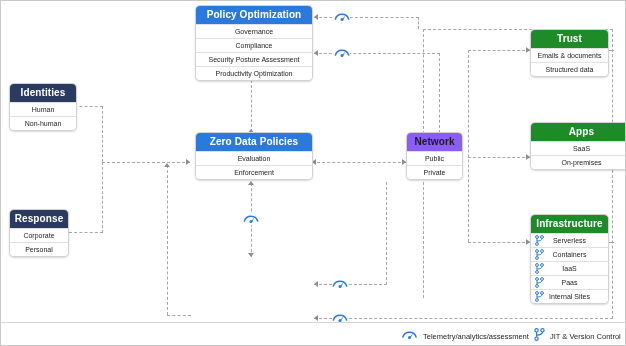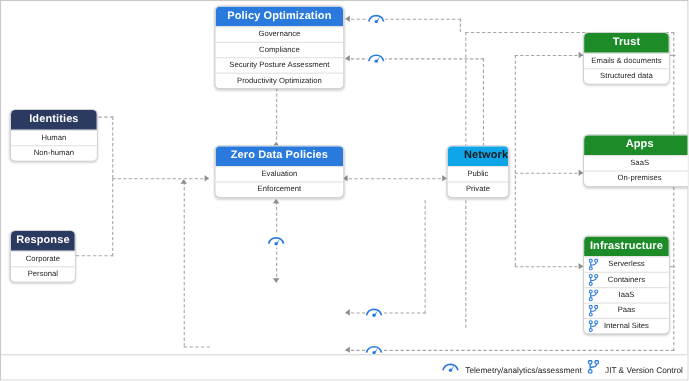--- a/index.html
+++ b/index.html
@@ -48,21 +48,21 @@
   }
   .card .row.icorow{text-align:center;}
   .card .row .rowico{
     position:absolute;left:4px;top:1px;width:9px;height:11px;
   }
 
   
   .hdr.blue{background:#2a7ade;}
   .hdr.navy{background:#2b3a60;}
   .hdr.green{background:#1c8b28;}
-  .hdr.amber{background:#0ea5e9;color:#1b1b1b;text-align:right;}
+  .hdr.amber{background:#8b5cf6;color:#1b1b1b;}
 
   
   .ln{position:absolute;z-index:1;}
   .lnh{border-top:1px dashed #a6a6a6;height:0;}
   .lnv{border-left:1px dashed #a6a6a6;width:0;}
 
   .arw{position:absolute;width:0;height:0;z-index:2;}
   .arw.r{border-top:3px solid transparent;border-bottom:3px solid transparent;border-left:4px solid #8d8d8d;}
   .arw.l{border-top:3px solid transparent;border-bottom:3px solid transparent;border-right:4px solid #8d8d8d;}
   .arw.u{border-left:3px solid transparent;border-right:3px solid transparent;border-bottom:4px solid #8d8d8d;}
@@ -193,21 +193,21 @@
     <div class="row">Productivity Optimization</div>
   </div>
 
   <div class="card" style="left:194px;top:131px;width:118px;">
     <div class="hdr blue">Zero Data Policies</div>
     <div class="row">Evaluation</div>
     <div class="row">Enforcement</div>
   </div>
 
 
-  <div class="card" style="left:8px;top:82px;width:80px;margin-top:16px;">
+  <div class="card" style="left:8px;top:82px;width:68px;">
     <div class="hdr navy">Identities</div>
     <div class="row">Human</div>
     <div class="row">Non-human</div>
   </div>
 
   <div class="card" style="left:8px;top:208px;width:60px;">
     <div class="hdr navy">Response</div>
     <div class="row">Corporate</div>
     <div class="row">Personal</div>
   </div>

